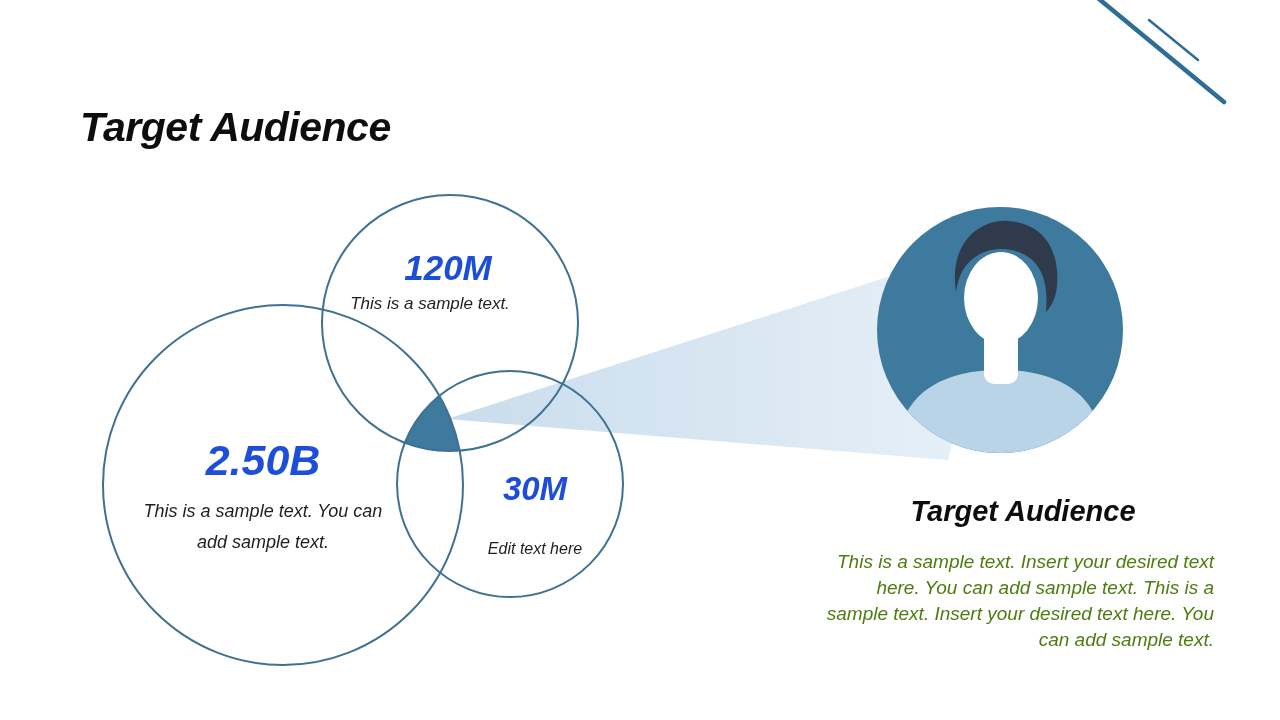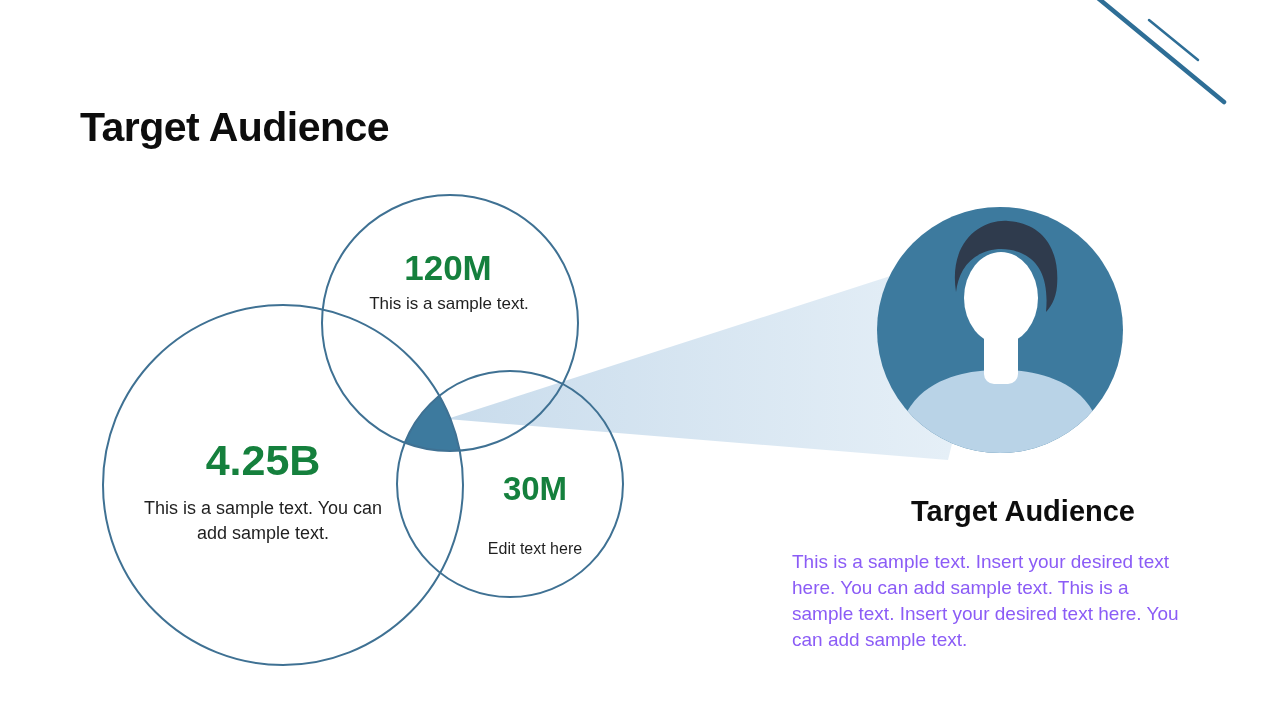--- a/index.html
+++ b/index.html
@@ -4,53 +4,54 @@
 <style>
   html,body{margin:0;padding:0;}
   body{font-family:"Liberation Sans", sans-serif; background:#777;}
   .slide{
     position:relative;
     width:1280px;
     height:720px;
     background:#ffffff;
     overflow:hidden;
     margin:0 auto;
+    font-style:italic;
   }
   .abs{position:absolute;}
   .slide-title{
     left:80px; top:104px;
     font-size:41px;
     font-weight:700;
     color:#0d0d0d;
     letter-spacing:-0.5px;
   }
   .venn-value{
     font-weight:700;
-    color:#15803d;
+    color:#1d4ed8;
     text-align:center;
   }
   .venn-caption{
     color:#1f1f1f;
     text-align:center;
   }
   .v-top-value{left:358px; top:248px; width:180px; font-size:35px;}
-  .v-top-caption{left:344px; top:294px; width:210px; font-size:17px;}
+  .v-top-caption{left:325px; top:294px; width:210px; font-size:17px;}
   .v-left-value{left:153px; top:436px; width:220px; font-size:43px;}
-  .v-left-caption{left:138px; top:496px; width:250px; font-size:18px; line-height:25px;}
+  .v-left-caption{left:138px; top:496px; width:250px; font-size:18px; line-height:31px;}
   .v-right-value{left:455px; top:470px; width:160px; font-size:33px;}
   .v-right-caption{left:455px; top:540px; width:160px; font-size:16px;}
   .aud-heading{
     left:828px; top:495px; width:390px;
     font-size:29px; font-weight:700;
     color:#0d0d0d; text-align:center;
   }
   .aud-body{
-    left:792px; top:549px; width:394px;
+    left:820px; top:549px; width:394px;
     font-size:19px; line-height:26px;
-    color:#8b5cf6; text-align:left;
+    color:#4d7c0f; text-align:right;
   }
   svg{display:block;}
 </style>
 </head>
 <body>
 
 <div class="slide">
 
   <svg class="abs" style="left:0;top:0;" width="1280" height="720" viewBox="0 0 1280 720">
     <defs>
@@ -110,21 +111,21 @@
       <path d="M 1093 -6 L 1224 102" stroke="#2e6e96" stroke-width="4.5" stroke-linecap="round"></path>
       <path d="M 1149 20 L 1198 60" stroke="#2e6e96" stroke-width="2.5" stroke-linecap="round"></path>
     </g>
   </svg>
 
   <div class="abs slide-title">Target Audience</div>
 
   <div class="abs venn-value v-top-value">120M</div>
   <div class="abs venn-caption v-top-caption">This is a sample text.</div>
 
-  <div class="abs venn-value v-left-value">4.25B</div>
+  <div class="abs venn-value v-left-value">2.50B</div>
   <div class="abs venn-caption v-left-caption">This is a sample text. You can add sample text.</div>
 
   <div class="abs venn-value v-right-value">30M</div>
   <div class="abs venn-caption v-right-caption">Edit text here</div>
 
   <div class="abs aud-heading">Target Audience</div>
   <div class="abs aud-body">This is a sample text. Insert your desired text here. You can add sample text. This is a sample text. Insert your desired text here. You can add sample text.</div>
 
 </div>
 

